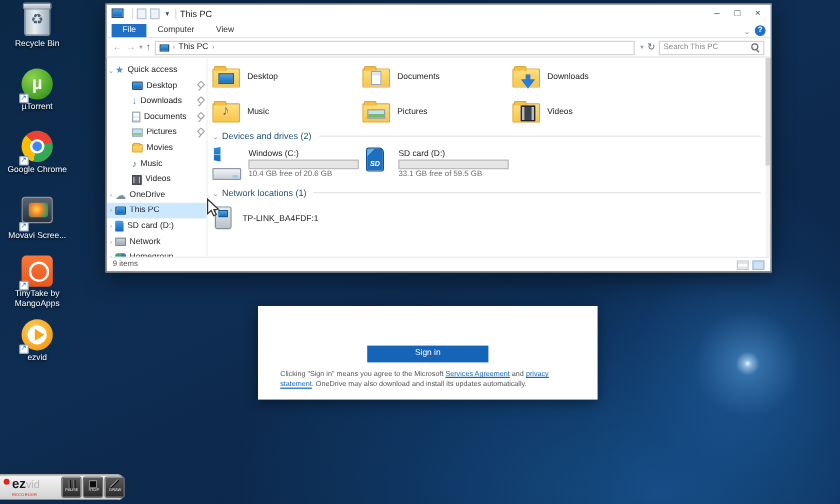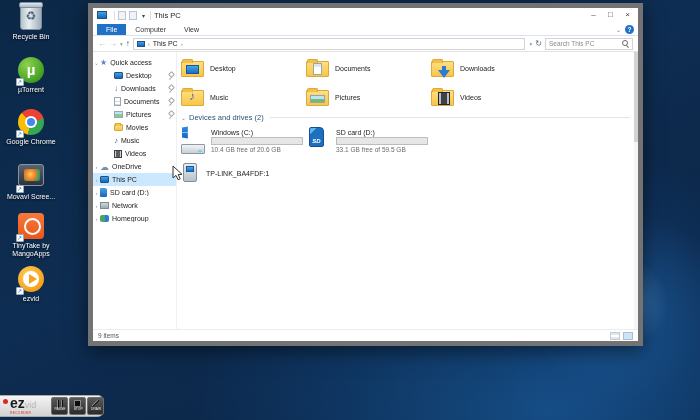--- a/index.html
+++ b/index.html
@@ -30,21 +30,21 @@
   .ic-chrome::after { content:""; position:absolute; top:9px; left:9px; width:8px; height:8px; border-radius:50%; background:#4285f4; }
   .ic-movavi { width:26px; height:22px; margin:2px auto; background:linear-gradient(#5a6470,#2c323a); border:1px solid #8b949e; border-radius:3px; position:relative; }
   .ic-movavi::before { content:""; position:absolute; top:4px; left:5px; width:16px; height:12px; background:radial-gradient(circle at 40% 45%, #ffd24a, #f07c2e 45%, #37a05a 75%, #2c6fb7); border-radius:2px; }
   .ic-tinytake { width:26px; height:26px; margin:0 auto; background:linear-gradient(#f8793a,#e8571d); border-radius:4px; position:relative; }
   .ic-tinytake::before { content:""; position:absolute; top:5px; left:6px; width:13px; height:13px; border:2.5px solid #fff; border-radius:50%; }
   .ic-ezvid { width:26px; height:26px; margin:0 auto; border-radius:50%; background:radial-gradient(circle at 40% 35%, #ffcf5e, #f5a51d 65%, #db8a0c); position:relative; }
   .ic-ezvid::before { content:""; position:absolute; top:5px; left:5px; width:16px; height:16px; border-radius:50%; background:#fff; }
   .ic-ezvid::after { content:""; position:absolute; top:8px; left:11px; border-left:8px solid #f5a51d; border-top:5px solid transparent; border-bottom:5px solid transparent; }
 
   
-  .window { position:absolute; left:88px; top:3px; width:555px; height:343px; background:#fff; border:5px solid #737373; box-shadow:0 5px 18px rgba(0,0,0,0.5); z-index:10; display:flex; flex-direction:column; font-size:7.5px; color:#1a1a1a; }
+  .window { position:absolute; left:88px; top:3px; width:555px; height:224px; background:#fff; border:1px solid #737373; box-shadow:0 5px 18px rgba(0,0,0,0.5); z-index:10; display:flex; flex-direction:column; font-size:7.5px; color:#1a1a1a; }
   .titlebar { height:14px; display:flex; align-items:center; padding:0 2px 0 4px; background:#fff; flex:none; }
   .tb-sysicon { width:10px; height:8px; background:linear-gradient(#3fa2e8,#1565c0); border:1px solid #23527c; margin-right:4px; }
   .tb-qat { display:flex; align-items:center; gap:3px; color:#666; }
   .qat-ic { width:8px; height:9px; border:1px solid #b9c6d2; background:#eef4fa; }
   .tb-chev { font-size:6px; color:#444; margin:0 2px; }
   .tb-sep { width:1px; height:9px; background:#ddd; margin:0 3px; }
   .tb-title { font-size:7.5px; color:#222; }
   .tb-caption { margin-left:auto; display:flex; }
   .cap-btn { width:17px; height:12px; text-align:center; line-height:11px; font-size:8px; color:#444; }
 
@@ -151,21 +151,21 @@
   
   .od-dialog { position:absolute; left:215px; top:255px; width:283px; height:78px; background:#fff; z-index:5; box-shadow:0 3px 10px rgba(0,0,0,0.4); }
   .od-btn { display:block; width:101px; height:14px; margin:33px auto 0 auto; background:#1464b8; color:#fff; border:none; font-size:7px; font-family:"Liberation Sans",sans-serif; text-align:center; line-height:14px; }
   .od-text { width:246px; margin:6px auto 0 auto; font-size:6px; line-height:1.55; color:#555; }
   .od-text a { color:#1266c0; text-decoration:underline; }
 
   
   .recorder { position:absolute; left:0; top:395px; width:103px; height:22px; background:linear-gradient(#f4f4f4,#d2d2d2); border:1px solid #aaa; border-left:none; border-radius:0 5px 5px 0; z-index:40; display:flex; align-items:center; padding:0 2px 0 3px; }
   .rec-dot { width:5px; height:5px; border-radius:50%; background:#e0261d; flex:none; margin-right:2px; align-self:flex-start; margin-top:3px; }
   .rec-brand { flex:none; margin-right:3px; line-height:1; }
-  .rec-brand .b1 { font-weight:bold; color:#1a1a1a; font-size:14px; }
+  .rec-brand .b1 { font-weight:bold; color:#1a1a1a; font-size:11px; }
   .rec-brand .b2 { color:#b5b5b5; font-size:9px; }
   .rec-sub { font-size:6px; color:#d42a1f; letter-spacing:0.5px; transform:scale(0.55); transform-origin:left top; white-space:nowrap; }
   .rec-btns { display:flex; gap:1px; }
   .rec-btn { width:17px; height:18px; background:linear-gradient(#5a5a5a,#2b2b2b); border:1px solid #6e6e6e; border-radius:2px; display:flex; flex-direction:column; align-items:center; justify-content:center; }
   .rbi { height:8px; display:flex; align-items:center; }
   .rbi-pause { gap:2px; } .rbi-pause i { display:block; width:2px; height:7px; background:#0d0d0d; border-left:1px solid #888; }
   .rbi-stop i { display:block; width:7px; height:7px; background:#0d0d0d; border:1px solid #888; }
   .rbi-draw i { display:block; width:9px; height:2px; background:#0d0d0d; border-top:1px solid #999; transform:rotate(-45deg); }
   .rec-btn .rlbl { font-size:6px; color:#eee; transform:scale(0.55); transform-origin:center top; line-height:1; white-space:nowrap; }
 
@@ -407,20 +407,24 @@
               <span class="sdcard">SD</span>
             </span>
           <span class="devtext">
             <span class="devname">SD card (D:)</span>
             <span class="bar"><span class="fill" style="width: 44%;"></span></span>
             <span class="devcap">33.1 GB free of 59.5 GB</span>
           </span>
         </div>
       </div>
 
+      <div class="ghead">
+        <span class="gchev">⌄</span>
+        <span class="glab">Network locations (1)</span>
+      </div>
       <div class="net-item">
         <span class="net-ic">
             <span class="box"></span>
             <span class="scr"></span>
           </span>
         <span class="net-name">TP-LINK_BA4FDF:1</span>
       </div>
 
       <div class="vscroll">
           <span class="thumb"></span>

